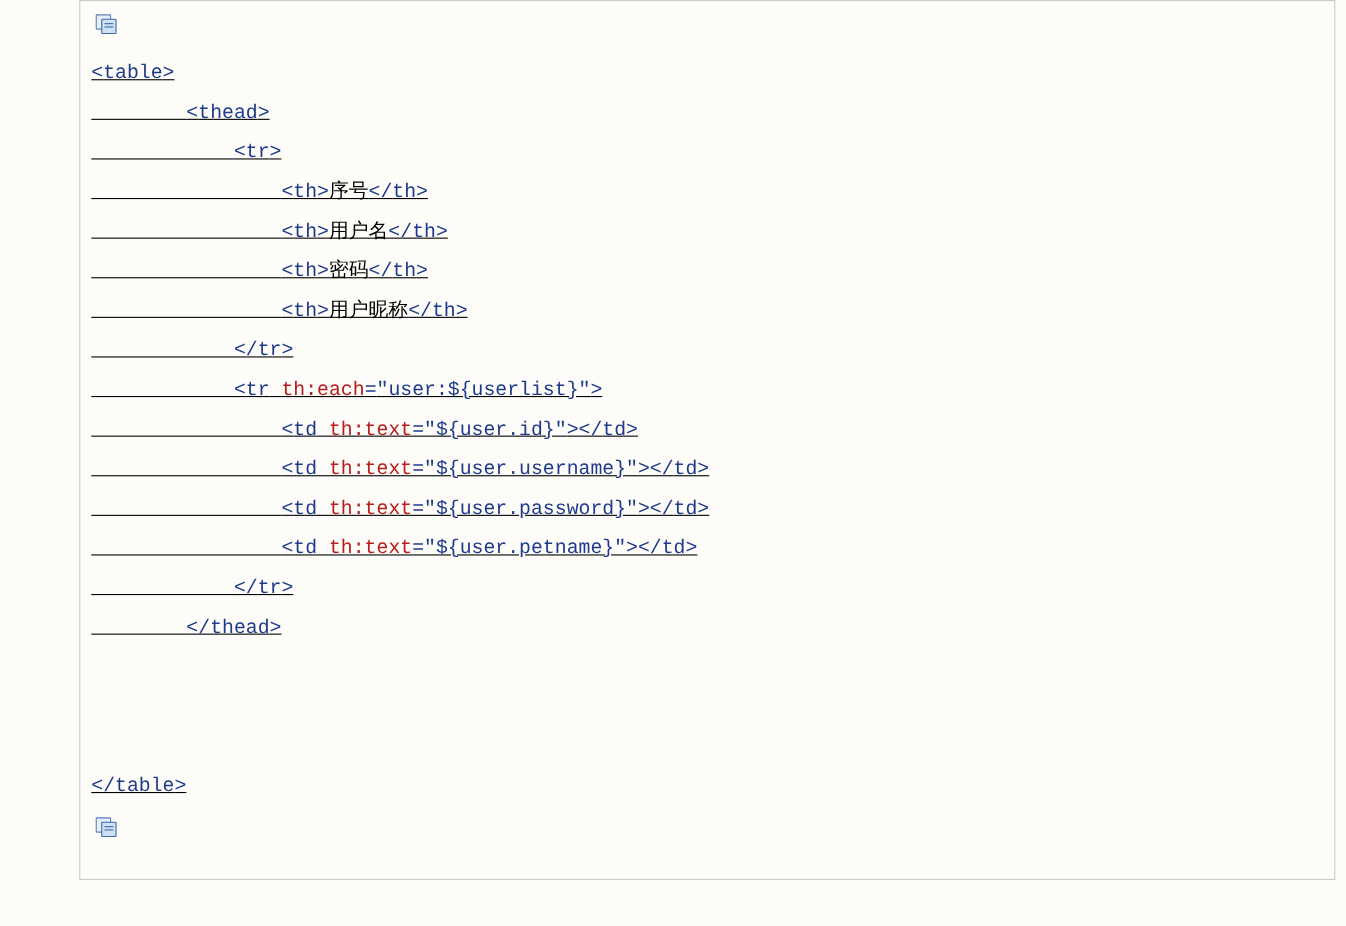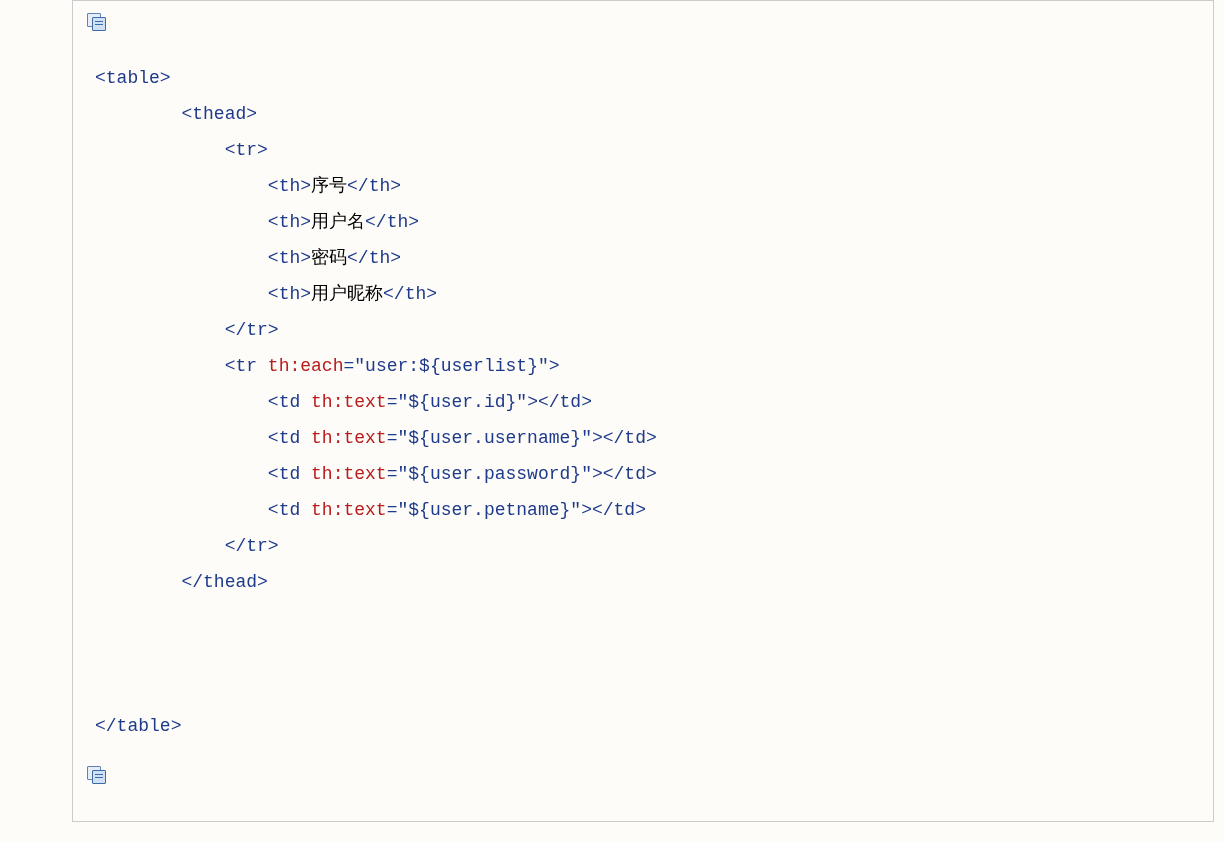--- a/index.html
+++ b/index.html
@@ -50,24 +50,25 @@
     content: "";
     position: absolute;
     left: 2px;
     right: 2px;
     height: 1px;
     background: #3e6aa8;
   }
   .copy-icon .paper-front::before { top: 3px; }
   .copy-icon .paper-front::after { top: 6px; }
   pre {
-    margin: 12px;
+    margin: 0;
     white-space: pre;
     font-family: inherit;
     font-size: inherit;
+    text-decoration: underline;
   }
   .tag   { color: #1e3a8a; }
   .attr  { color: #b91c1c; }
   .val   { color: #1e3a8a; }
   .text  { color: #000000; }
 </style>
 </head>
 <body>
 
 <div class="code-block">

